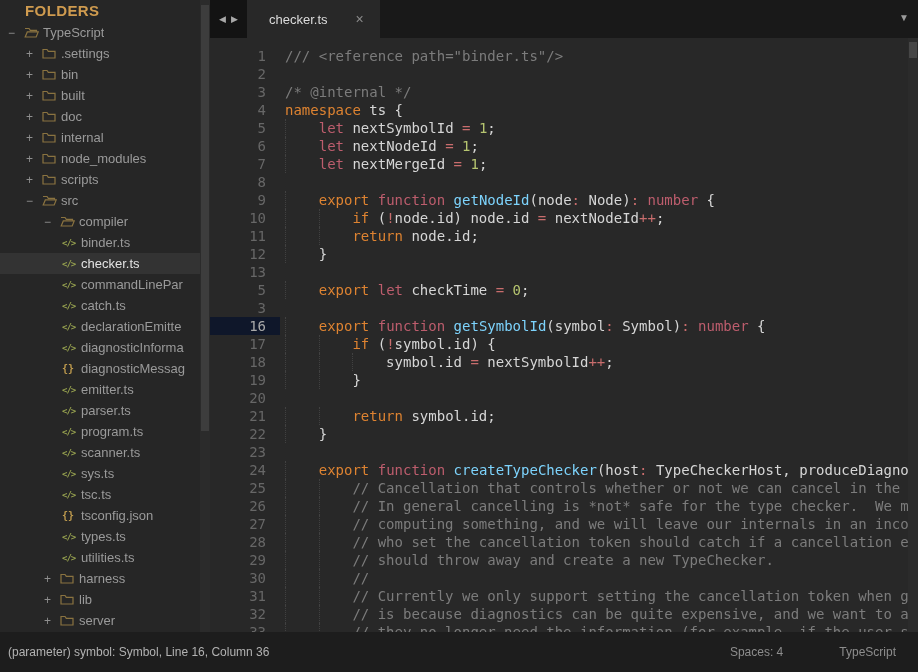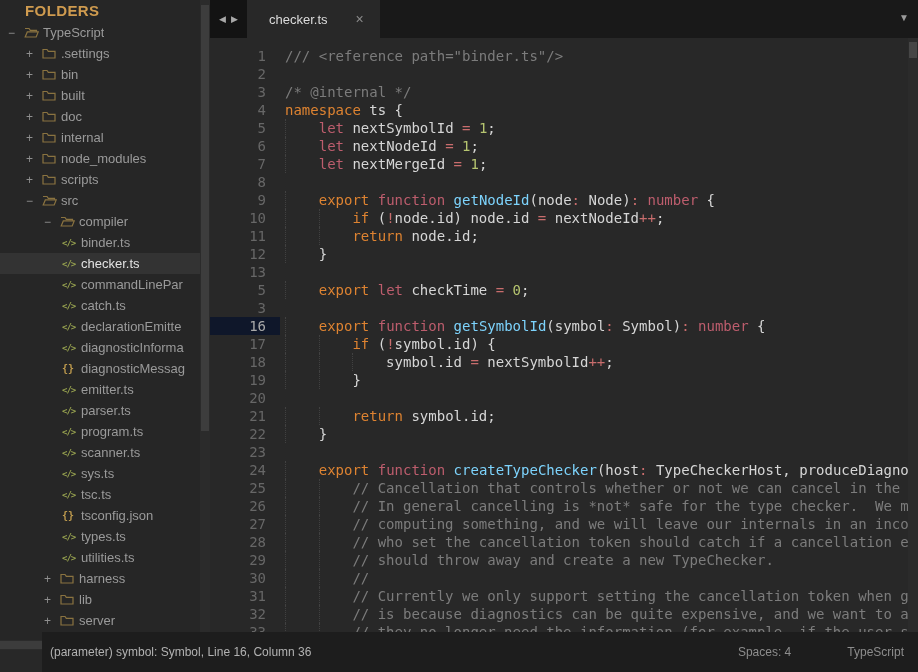--- a/index.html
+++ b/index.html
@@ -46,23 +46,23 @@
   .t-p{color:#d6d6d6;} .t-k{color:#de8331;margin-top:36px;} .t-s{color:#bd5d6d;} .t-o{color:#c96d6d;}
   .t-f{color:#7dd3fc;} .t-n{color:#b6c570;} .t-c{color:#7c7c7c;}
 
   .ed-vscroll{position:absolute;right:0;top:38px;width:10px;height:602px;background:#2b2b2b;}
   .ed-vscroll .thumb{position:absolute;left:1px;width:8px;top:4px;height:16px;background:#464646;}
   .ed-hscroll{position:absolute;left:0;right:10px;top:640px;height:10px;background:#2b2b2b;}
   .ed-hscroll .thumb{position:absolute;top:1px;left:2px;width:420px;height:8px;background:#383838;}
 
   
   .statusbar{position:absolute;left:0;right:0;bottom:0;height:40px;background:#1d1d1d;
-             display:flex;align-items:center;font-size:12px;color:#b2b2b2;margin-left:42px;}
+             display:flex;align-items:center;font-size:12px;color:#b2b2b2;}
   .sb-left{padding-left:8px;flex:1;white-space:nowrap;overflow:hidden;}
-  .sb-right{display:flex;gap:56px;padding-right:14px;color:#8d8d8d;white-space:nowrap;}
+  .sb-right{display:flex;gap:56px;padding-right:22px;color:#8d8d8d;white-space:nowrap;}
 </style>
 </head>
 <body>
 
 <div class="app">
 
   <div class="sidebar">
     <div class="folders-header">FOLDERS</div>
     <div>
         <div class="tree-row" style="padding-left: 8px;">

